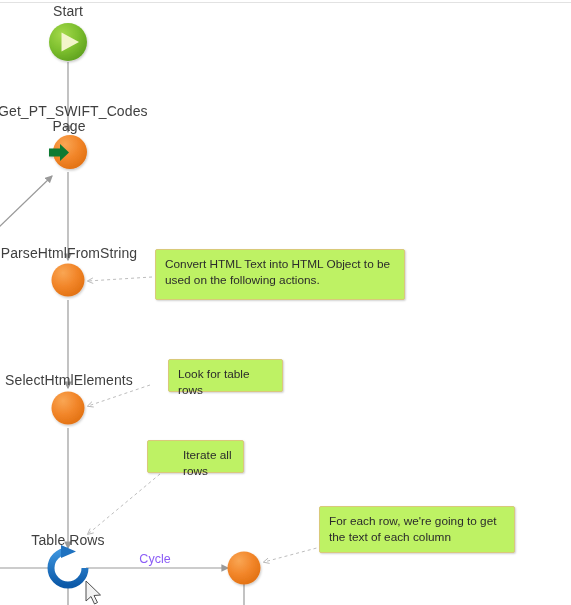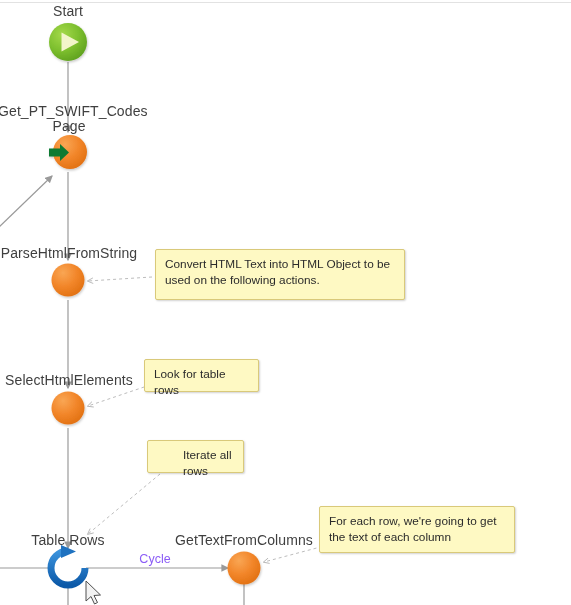--- a/index.html
+++ b/index.html
@@ -23,21 +23,21 @@
     letter-spacing:0.1px;
   }
   .edge-label{
     position:absolute;
     font-size:12.5px;
     color:#8b5cf6;
     text-align:center;
   }
   .callout{
     position:absolute;
-    background:#fef9c3;
+    background:#bef264;
     border:1px solid #d9c97a;
     border-radius:2px;
     box-shadow:1px 1px 2px rgba(0,0,0,0.18);
     font-size:11.8px;
     color:#2b2b2b;
     line-height:15.5px;
     padding:7px 9px 8px 9px;
     box-sizing:border-box;
   }
   .top-rule{
@@ -134,25 +134,24 @@
 
   <div class="node-label" style="left:-2px;top:104px;width:142px;">Get_PT_SWIFT_Codes
 Page</div>
 
   <div class="node-label" style="left:-2px;top:246px;width:142px;">ParseHtmlFromString</div>
 
   <div class="node-label" style="left:-2px;top:373px;width:142px;">SelectHtmlElements</div>
 
   <div class="node-label" style="left:18px;top:533px;width:100px;">Table Rows</div>
 
-  <div class="node-label" style="left:174px;top:533px;width:140px;">GetTextFromColumns</div>
 
   <div class="edge-label" style="left:130px;top:552px;width:50px;">Cycle</div>
 
   <div class="callout" style="left:155px;top:249px;width:250px;height:51px;">Convert HTML Text into HTML Object to be used on the following actions.</div>
 
-  <div class="callout" style="left:144px;top:359px;width:115px;height:33px;">Look for table rows</div>
+  <div class="callout" style="left:168px;top:359px;width:115px;height:33px;">Look for table rows</div>
 
   <div class="callout" style="left:147px;top:440px;width:97px;height:33px;padding-left:35px;">Iterate all rows</div>
 
   <div class="callout" style="left:319px;top:506px;width:196px;height:47px;">For each row, we're going to get the text of each column</div>
 
 </div>
 
 </body></html>

